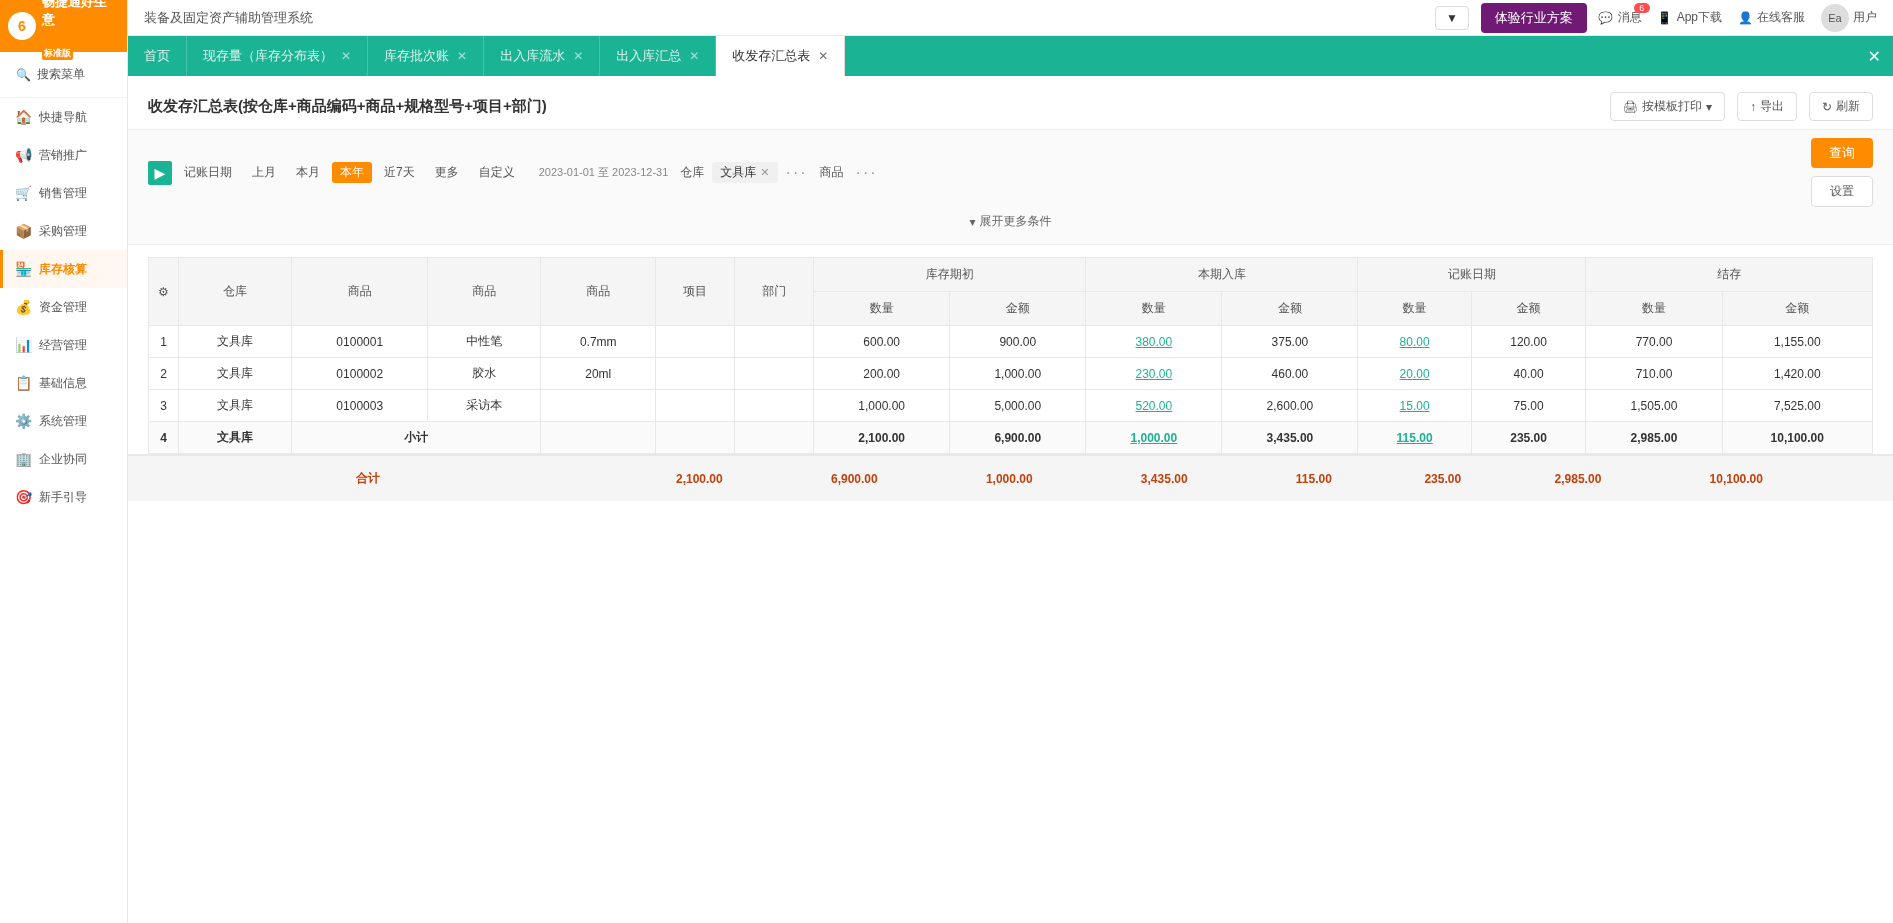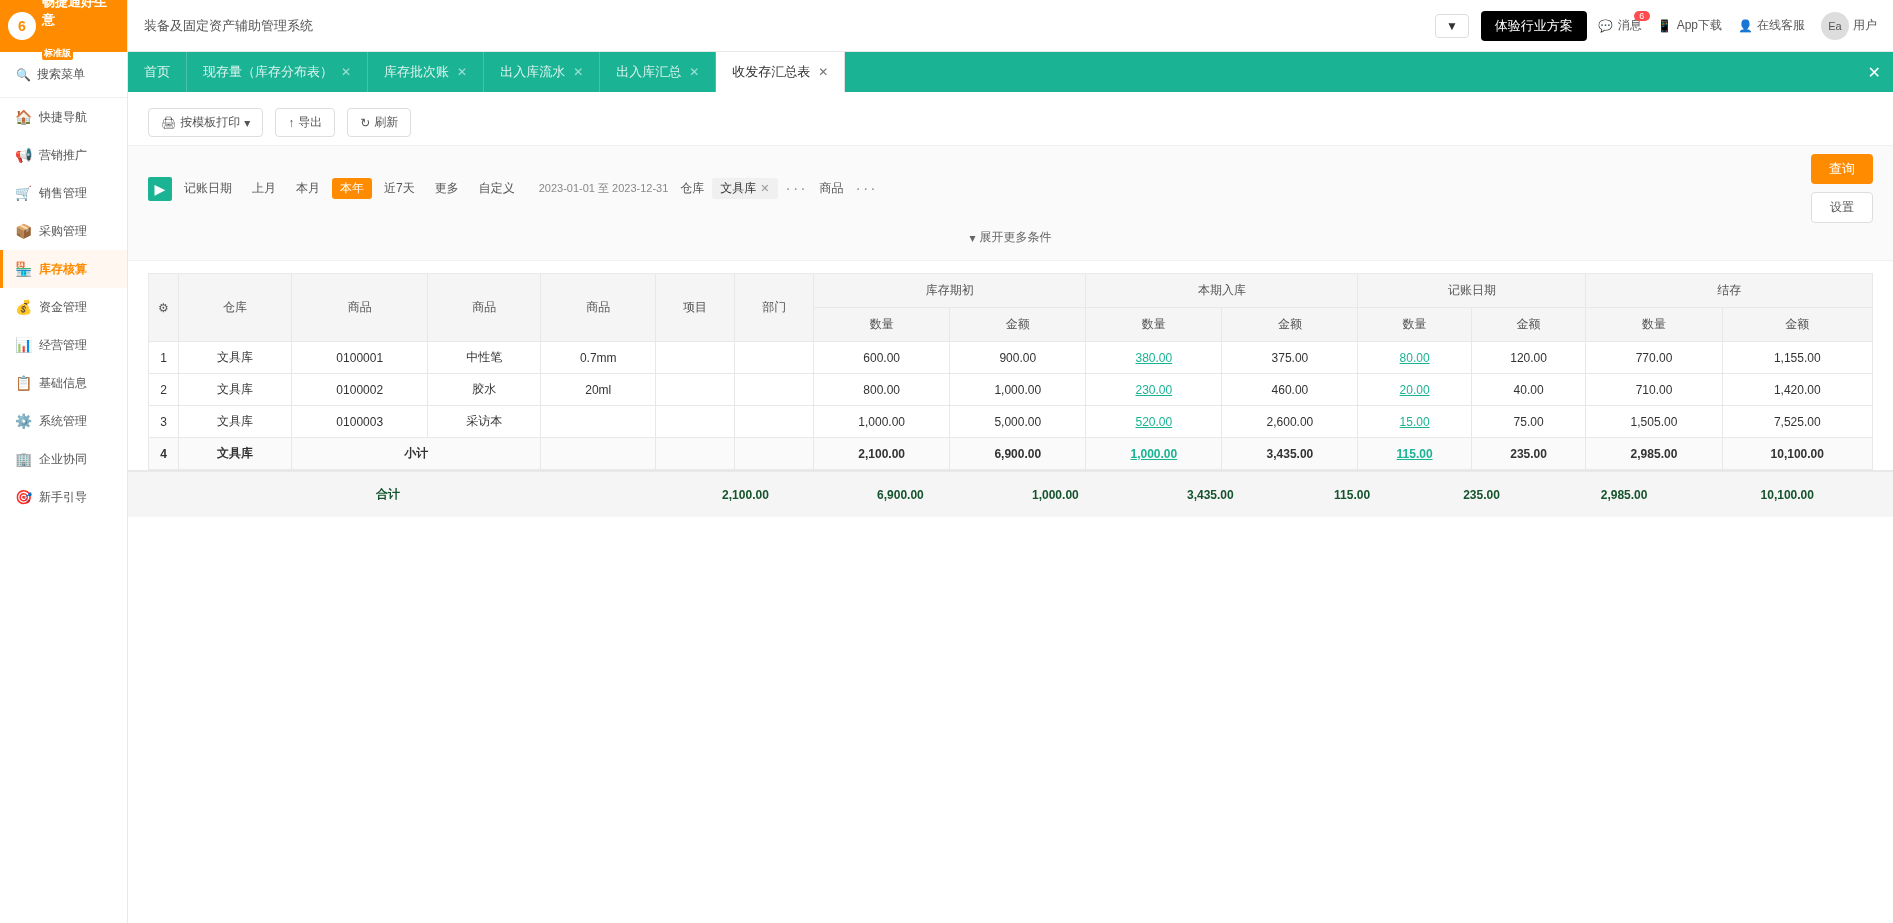--- a/index.html
+++ b/index.html
@@ -13,24 +13,24 @@
     .sidebar-search { padding: 8px; border-bottom: 1px solid #f0f0f0; }
     .sidebar-search-item { display: flex; align-items: center; gap: 6px; padding: 6px 8px; cursor: pointer; border-radius: 4px; color: #555; font-size: 12px; }
     .sidebar-nav-item { display: flex; align-items: center; gap: 6px; padding: 10px 12px; cursor: pointer; color: #555; font-size: 12px; border-left: 3px solid transparent; }
     .sidebar-nav-item.active { color: #ff8c00; background: #fff7f0; border-left-color: #ff8c00; font-weight: bold; }
     .sidebar-nav-icon { width: 18px; height: 18px; display: flex; align-items: center; justify-content: center; font-size: 14px; flex-shrink: 0; }
 
     
     .main-area { flex: 1; display: flex; flex-direction: column; overflow: hidden; }
 
     
-    .topbar { height: 52px; background: white; border-bottom: 1px solid #e8e8e8; display: flex; align-items: center; padding: 0 16px; gap: 12px; flex-shrink: 0; }
+    .topbar { height: 36px; background: white; border-bottom: 1px solid #e8e8e8; display: flex; align-items: center; padding: 0 16px; gap: 12px; flex-shrink: 0; }
     .topbar-title { font-size: 13px; color: #555; flex: 1; }
     .topbar-system-select { display: flex; align-items: center; gap: 4px; border: 1px solid #ddd; border-radius: 4px; padding: 4px 10px; cursor: pointer; font-size: 12px; }
-    .topbar-btn-experience { background: #000000; color: white; border: none; border-radius: 4px; padding: 6px 14px; cursor: pointer; font-size: 13px; }
+    .topbar-btn-experience { background: #701a75; color: white; border: none; border-radius: 4px; padding: 6px 14px; cursor: pointer; font-size: 13px; }
     .topbar-icons { display: flex; align-items: center; gap: 16px; margin-left: auto; }
     .topbar-icon-item { display: flex; align-items: center; gap: 4px; color: #555; cursor: pointer; font-size: 12px; position: relative; }
     .badge { background: #ff4d4f; color: white; border-radius: 10px; font-size: 9px; padding: 0 4px; min-width: 16px; text-align: center; position: absolute; top: -6px; right: -8px; }
     .user-avatar { width: 28px; height: 28px; background: #ddd; border-radius: 50%; display: flex; align-items: center; justify-content: center; font-size: 11px; }
 
     
     .tabbar { background: #1ab394; display: flex; align-items: center; padding: 0; flex-shrink: 0; height: 40px; }
     .tab-item { display: flex; align-items: center; gap: 6px; padding: 0 16px; height: 40px; cursor: pointer; color: rgba(255,255,255,0.85); font-size: 13px; white-space: nowrap; border-right: 1px solid rgba(255,255,255,0.2); }
     .tab-item.active { background: white; color: #333; border-right-color: #ddd; }
     .tab-close { font-size: 12px; color: inherit; margin-left: 2px; }
@@ -70,21 +70,21 @@
     .table-area { padding: 0 20px; margin-top: 12px; }
     .data-table { width: 100%; border-collapse: collapse; font-size: 12px; }
     .data-table th { background: #f5f5f5; border: 1px solid #e8e8e8; padding: 8px 6px; text-align: center; color: #555; font-weight: normal; white-space: nowrap; }
     .data-table td { border: 1px solid #e8e8e8; padding: 7px 8px; text-align: center; color: #333; }
     .data-table .row-subtotal td { font-weight: bold; background: #fafafa; }
     .data-table .num-link { color: #1ab394; text-decoration: underline; cursor: pointer; }
     .table-settings-col { width: 30px; }
     .th-group { text-align: center; }
     .footer-bar { position: sticky; bottom: 0; background: #f5f5f5; border-top: 2px solid #e8e8e8; padding: 8px 20px; }
     .footer-table { width: 100%; border-collapse: collapse; font-size: 12px; }
-    .footer-table td { padding: 6px 8px; text-align: center; color: #14532d; font-weight: bold; }
+    .footer-table td { padding: 6px 8px; text-align: left; color: #c2410c; font-weight: bold; }
   </style>
 </head>
 <body>
 
 <div class="sidebar">
   <div class="sidebar-logo">
     <div class="sidebar-logo-icon">
       <span>6</span>
     </div>
     <div>
@@ -200,20 +200,21 @@
     <div class="tab-item active">
       <span>收发存汇总表</span>
       <span class="tab-close tab-close-btn">✕</span>
     </div>
     <span class="tab-main-close">✕</span>
   </div>
 
   <div class="page-content">
 
     <div class="page-header">
+      <h2 class="page-title">收发存汇总表(按仓库+商品编码+商品+规格型号+项目+部门)</h2>
       <div class="page-actions">
         <button class="btn-print">
           <span>🖨</span>
           <span>按模板打印</span>
           <span>▾</span>
         </button>
         <button class="btn-export">
           <span>↑</span>
           <span>导出</span>
         </button>
@@ -309,21 +310,21 @@
       <td>1,155.00</td>
     </tr>
             <tr>
       <td>2</td>
       <td>文具库</td>
       <td>0100002</td>
       <td>胶水</td>
       <td>20ml</td>
       <td></td>
       <td></td>
-      <td>800.00</td>
+      <td>200.00</td>
       <td>1,000.00</td>
       <td><span class="num-link">230.00</span></td>
       <td>460.00</td>
       <td><span class="num-link">20.00</span></td>
       <td>40.00</td>
       <td>710.00</td>
       <td>1,420.00</td>
     </tr>
             <tr>
       <td>3</td>

